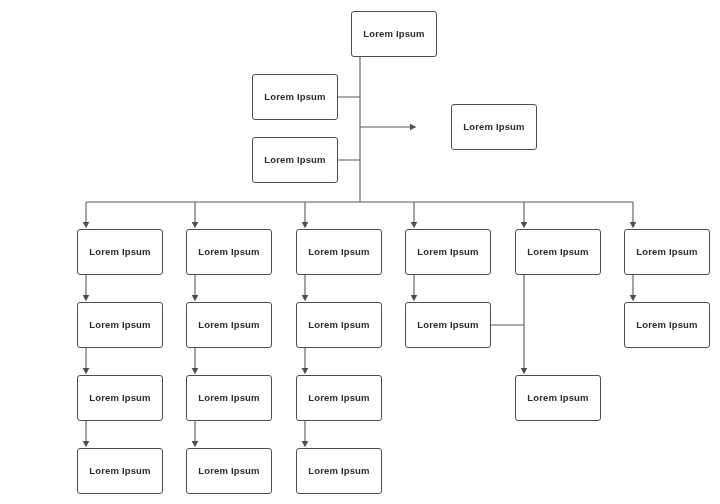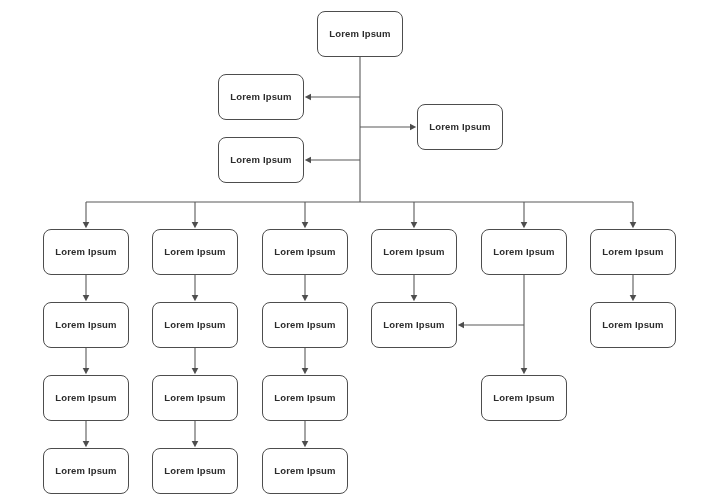--- a/index.html
+++ b/index.html
@@ -24,24 +24,25 @@
     top: 0;
     width: 720px;
     height: 504px;
     pointer-events: none;
   }
   .node {
     position: absolute;
     box-sizing: border-box;
     background: #ffffff;
     border: 1px solid #4d4d4d;
-    border-radius: 8px;
+    border-radius: 3px;
     display: flex;
     align-items: center;
     justify-content: center;
+    margin-left: 34px;
   }
   .node-label {
     font-family: "Liberation Sans", sans-serif;
     font-size: 9.5px;
     font-weight: 600;
     color: #2b2b2b;
     letter-spacing: 0.15px;
     line-height: 1;
     white-space: nowrap;
     user-select: none;

